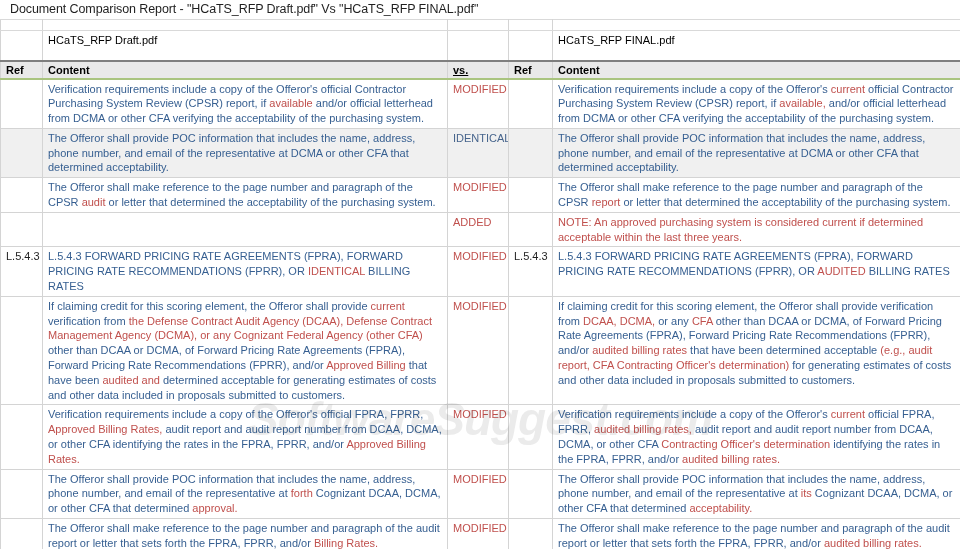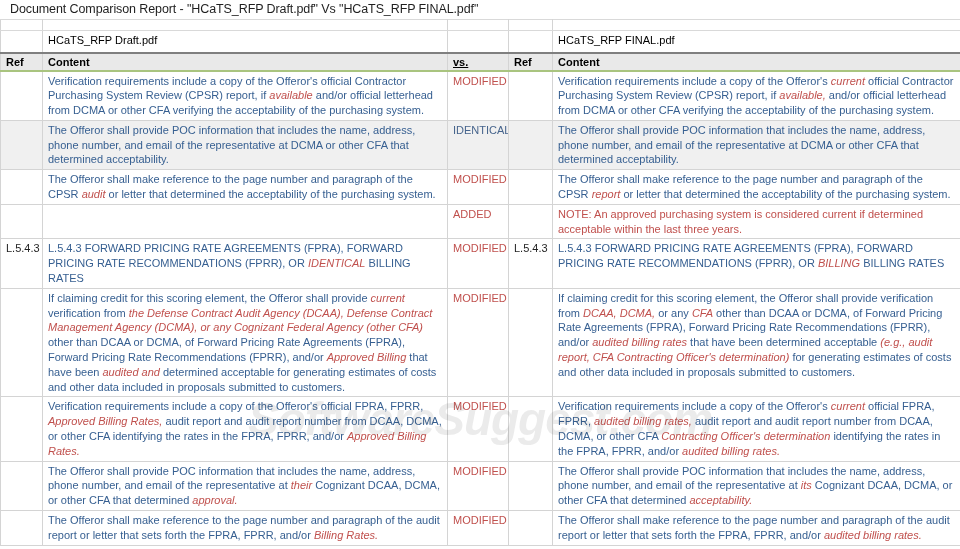--- a/index.html
+++ b/index.html
@@ -86,21 +86,21 @@
     padding: 1px 0 2px 0;
     height: 17px;
     line-height: 15px;
   }
   td.doc-name {
     text-align: center;
     font-weight: bold;
     font-size: 14.5px;
     color: #000000;
     padding: 0 0 3px 0;
-    height: 22px;
+    height: 30px;
     line-height: 20px;
   }
 
   tr.colhead td {
     background: #e9e9e9;
     font-weight: bold;
     font-size: 11px;
     color: #000000;
     border-top: 2px solid #7f7f7f;
     border-bottom: 2px solid #a9c47f;
@@ -124,21 +124,21 @@
     color: #c0504d;
     white-space: nowrap;
     padding-left: 6px;
   }
   td.vs-identical { color: #46648c; }
   td.content { color: #365f91; }
   td.content.allnew { color: #c0504d; }
 
   tr.shade td { background: #f0f0f0; }
 
-  .chg { color: #c0504d; font-style: italic; }
+  .chg { color: #c0504d; }
 </style>
 </head>
 <body>
 
 <div id="report-title">Document Comparison Report - "HCaTS_RFP Draft.pdf" Vs "HCaTS_RFP FINAL.pdf"</div>
 
 <div id="watermark">SoftwareSuggest.com</div>
 
 <table class="cmp">
   <colgroup>
@@ -198,39 +198,39 @@
         <td class="content"></td>
         <td class="vs">ADDED</td>
         <td class="ref"></td>
         <td class="content allnew">NOTE: An approved purchasing system is considered current if determined acceptable within the last three years.</td>
       </tr>
       <tr>
         <td class="ref">L.5.4.3</td>
         <td class="content">   L.5.4.3 FORWARD PRICING RATE AGREEMENTS (FPRA), FORWARD PRICING RATE RECOMMENDATIONS (FPRR), OR <span class="chg">IDENTICAL</span> BILLING RATES</td>
         <td class="vs">MODIFIED</td>
         <td class="ref">L.5.4.3</td>
-        <td class="content">   L.5.4.3 FORWARD PRICING RATE AGREEMENTS (FPRA), FORWARD PRICING RATE RECOMMENDATIONS (FPRR), OR <span class="chg">BILLING</span> BILLING RATES</td>
+        <td class="content">   L.5.4.3 FORWARD PRICING RATE AGREEMENTS (FPRA), FORWARD PRICING RATE RECOMMENDATIONS (FPRR), OR <span class="chg">AUDITED</span> BILLING RATES</td>
       </tr>
       <tr>
         <td class="ref"></td>
         <td class="content">If claiming credit for this scoring element, the Offeror shall provide <span class="chg">current</span> verification from <span class="chg">the Defense Contract Audit Agency (DCAA), Defense Contract Management Agency (DCMA), or any Cognizant Federal Agency (other CFA)</span> other than DCAA or DCMA, of Forward Pricing Rate Agreements (FPRA), Forward Pricing Rate Recommendations (FPRR), and/or <span class="chg">Approved Billing</span> that have been <span class="chg">audited and</span> determined acceptable for generating estimates of costs and other data included in proposals submitted to customers.</td>
         <td class="vs">MODIFIED</td>
         <td class="ref"></td>
         <td class="content">If claiming credit for this scoring element, the Offeror shall provide verification from <span class="chg">DCAA, DCMA,</span> or any <span class="chg">CFA</span> other than DCAA or DCMA, of Forward Pricing Rate Agreements (FPRA), Forward Pricing Rate Recommendations (FPRR), and/or <span class="chg">audited billing rates</span> that have been determined acceptable <span class="chg">(e.g., audit report, CFA Contracting Officer's determination)</span> for generating estimates of costs and other data included in proposals submitted to customers.</td>
       </tr>
       <tr>
         <td class="ref"></td>
         <td class="content">Verification requirements include a copy of the Offeror's official FPRA, FPRR, <span class="chg">Approved Billing Rates,</span> audit report and audit report number from DCAA, DCMA, or other CFA identifying the rates in the FPRA, FPRR, and/or <span class="chg">Approved Billing Rates.</span></td>
         <td class="vs">MODIFIED</td>
         <td class="ref"></td>
         <td class="content">Verification requirements include a copy of the Offeror's <span class="chg">current</span> official FPRA, FPRR, <span class="chg">audited billing rates,</span> audit report and audit report number from DCAA, DCMA, or other CFA <span class="chg">Contracting Officer's determination</span> identifying the rates in the FPRA, FPRR, and/or <span class="chg">audited billing rates.</span></td>
       </tr>
       <tr>
         <td class="ref"></td>
-        <td class="content">The Offeror shall provide POC information that includes the name, address, phone number, and email of the representative at <span class="chg">their</span> Cognizant DCAA, DCMA, or other CFA that determined <span class="chg">approval.</span></td>
+        <td class="content">The Offeror shall provide POC information that includes the name, address, phone number, and email of the representative at <span class="chg">forth</span> Cognizant DCAA, DCMA, or other CFA that determined <span class="chg">approval.</span></td>
         <td class="vs">MODIFIED</td>
         <td class="ref"></td>
         <td class="content">The Offeror shall provide POC information that includes the name, address, phone number, and email of the representative at <span class="chg">its</span> Cognizant DCAA, DCMA, or other CFA that determined <span class="chg">acceptability.</span></td>
       </tr>
       <tr>
         <td class="ref"></td>
         <td class="content">The Offeror shall make reference to the page number and paragraph of the audit report or letter that sets forth the FPRA, FPRR, and/or <span class="chg">Billing Rates.</span></td>
         <td class="vs">MODIFIED</td>
         <td class="ref"></td>
         <td class="content">The Offeror shall make reference to the page number and paragraph of the audit report or letter that sets forth the FPRA, FPRR, and/or <span class="chg">audited billing rates.</span></td>

